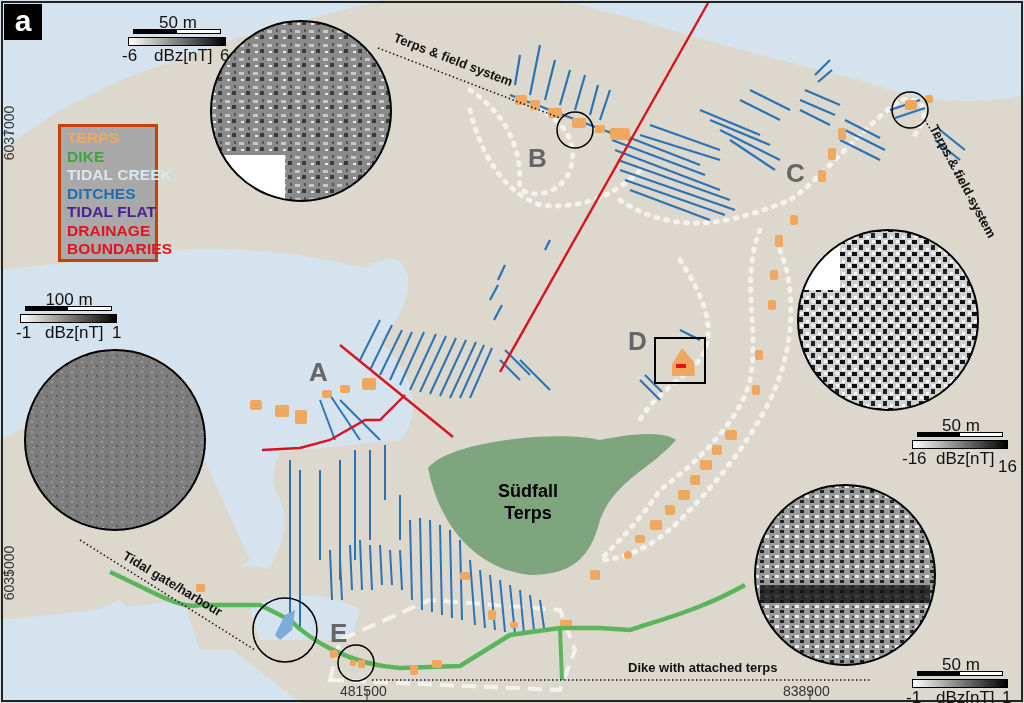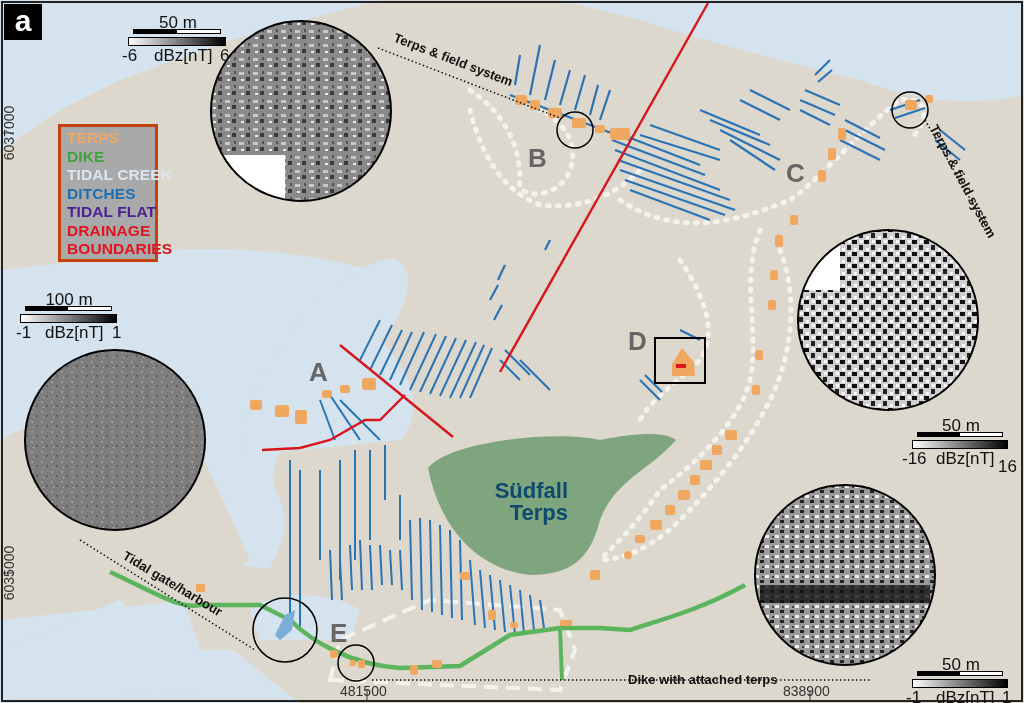--- a/index.html
+++ b/index.html
@@ -10,21 +10,21 @@
   .legend { position:absolute; left:58px; top:124px; width:100px; height:138px; background:#a9a9a9; border:3px solid #c2410c; box-sizing:border-box; padding:2px 6px; }
   .legend div { font-weight:bold; font-size:15.5px; line-height:18.5px; letter-spacing:0.1px; white-space:nowrap; font-family:"Liberation Sans", sans-serif; }
   .scale { position:absolute; font-family:"Liberation Sans", sans-serif; font-size:17px; color:#111; }
   .scale .len { position:absolute; width:100%; text-align:center; top:0; }
   .scale .bar { position:absolute; top:16px; height:5px; border:1px solid #000; box-sizing:border-box; background:linear-gradient(90deg,#000 0 50%,#fff 50% 100%); }
   .scale .ramp { position:absolute; top:24px; height:9px; border:1px solid #000; box-sizing:border-box; background:linear-gradient(90deg,#fff,#000); }
   .scale .lo, .scale .hi, .scale .unit { position:absolute; top:33px; }
   .axis-label { position:absolute; font-family:"Liberation Sans", sans-serif; font-size:14px; color:#333; }
   .site { position:absolute; font-weight:bold; font-size:26px; color:#666; font-family:"Liberation Sans", sans-serif; }
   .annot { position:absolute; font-weight:bold; font-size:13px; color:#111; white-space:nowrap; font-family:"Liberation Sans", sans-serif; }
-  .island-label { position:absolute; color:#0c4a6e; font-weight:bold; font-size:22px; text-align:right; line-height:22px; font-family:"Liberation Sans", sans-serif; }
+  .island-label { position:absolute; color:#000000; font-weight:bold; font-size:18px; text-align:center; line-height:22px; font-family:"Liberation Sans", sans-serif; }
 </style>
 </head>
 <body>
 
 <div id="map">
   <svg class="base" width="1024" height="703" viewBox="0 0 1024 703">
     <defs>
       <pattern id="mag1" width="14" height="14" patternUnits="userSpaceOnUse">
         <rect width="14" height="14" fill="#8a8a8a"></rect>
         <rect x="1" y="2" width="5" height="3" fill="#c8c8c8"></rect>
@@ -351,14 +351,14 @@
   <div class="site" style="left:330px;top:618px;">E</div>
 
   <div class="island-label" style="left:488px;top:480px;width:80px;">
     <div>Südfall</div>
     <div>Terps</div>
   </div>
 
   <div class="annot" style="left:397px;top:30px;transform:rotate(21deg);transform-origin:left top;">Terps &amp; field system</div>
   <div class="annot" style="left:940px;top:122px;transform:rotate(62deg);transform-origin:left top;">Terps &amp; field system</div>
   <div class="annot" style="left:128px;top:548px;transform:rotate(31deg);transform-origin:left top;">Tidal gate/harbour</div>
-  <div class="annot" style="left:628px;top:660px;margin-top:12px;">Dike with attached terps</div>
+  <div class="annot" style="left:628px;top:660px;">Dike with attached terps</div>
 </div>
 
 </body></html>

